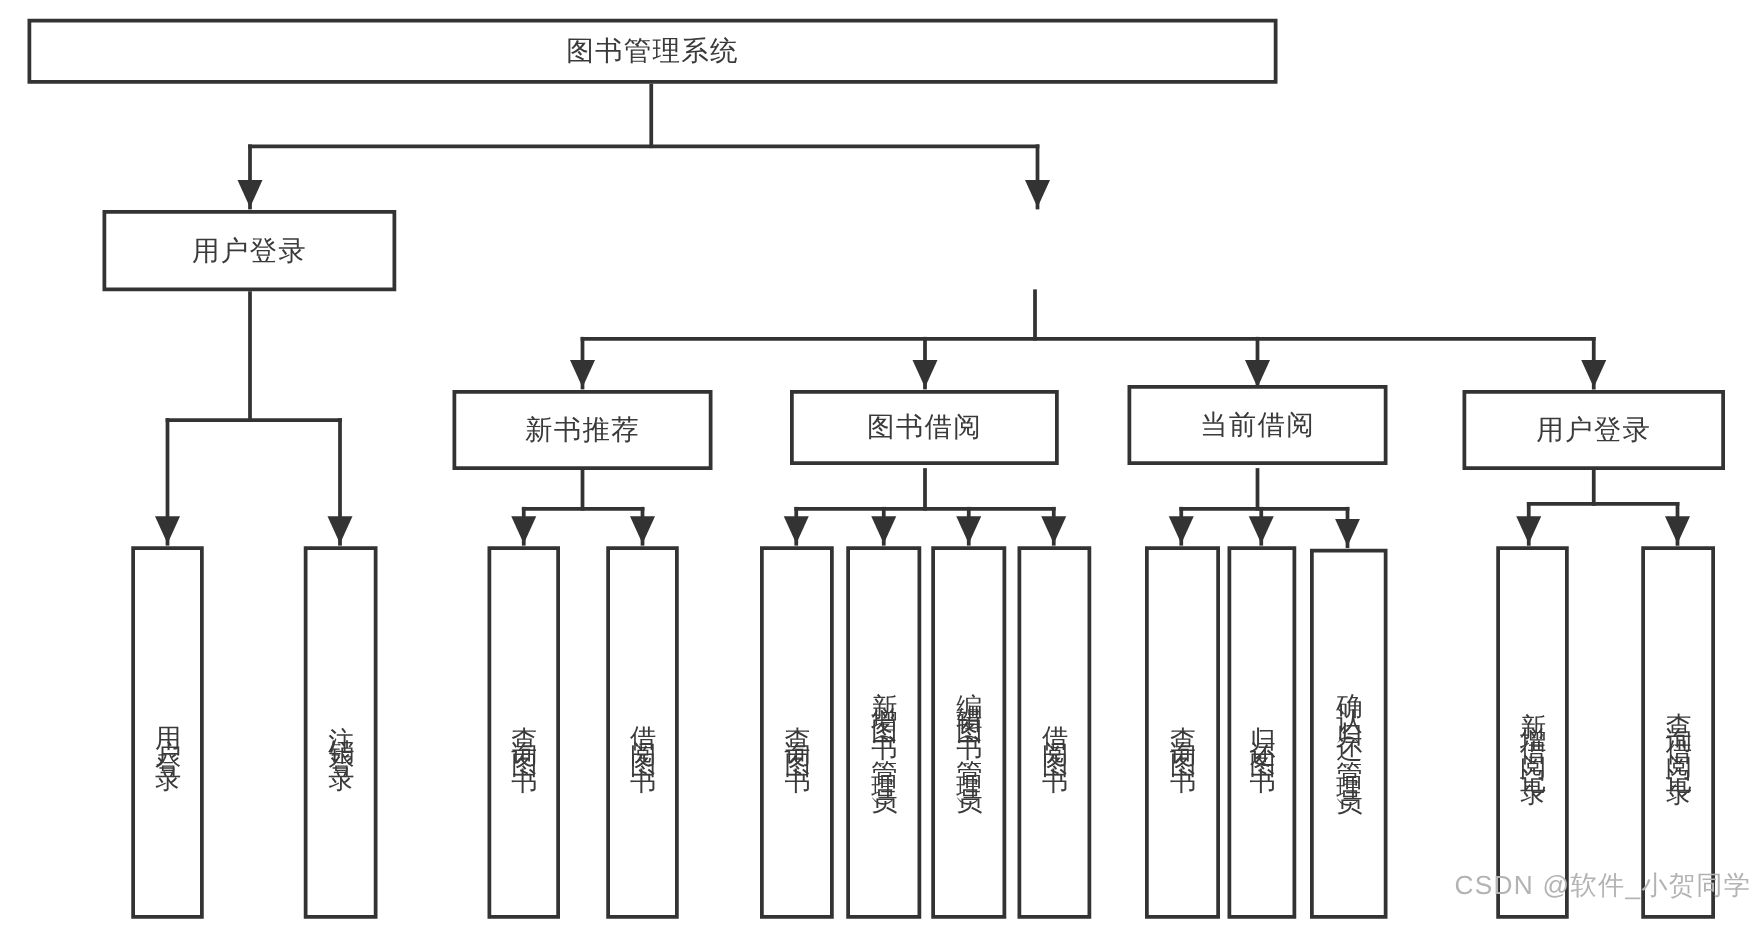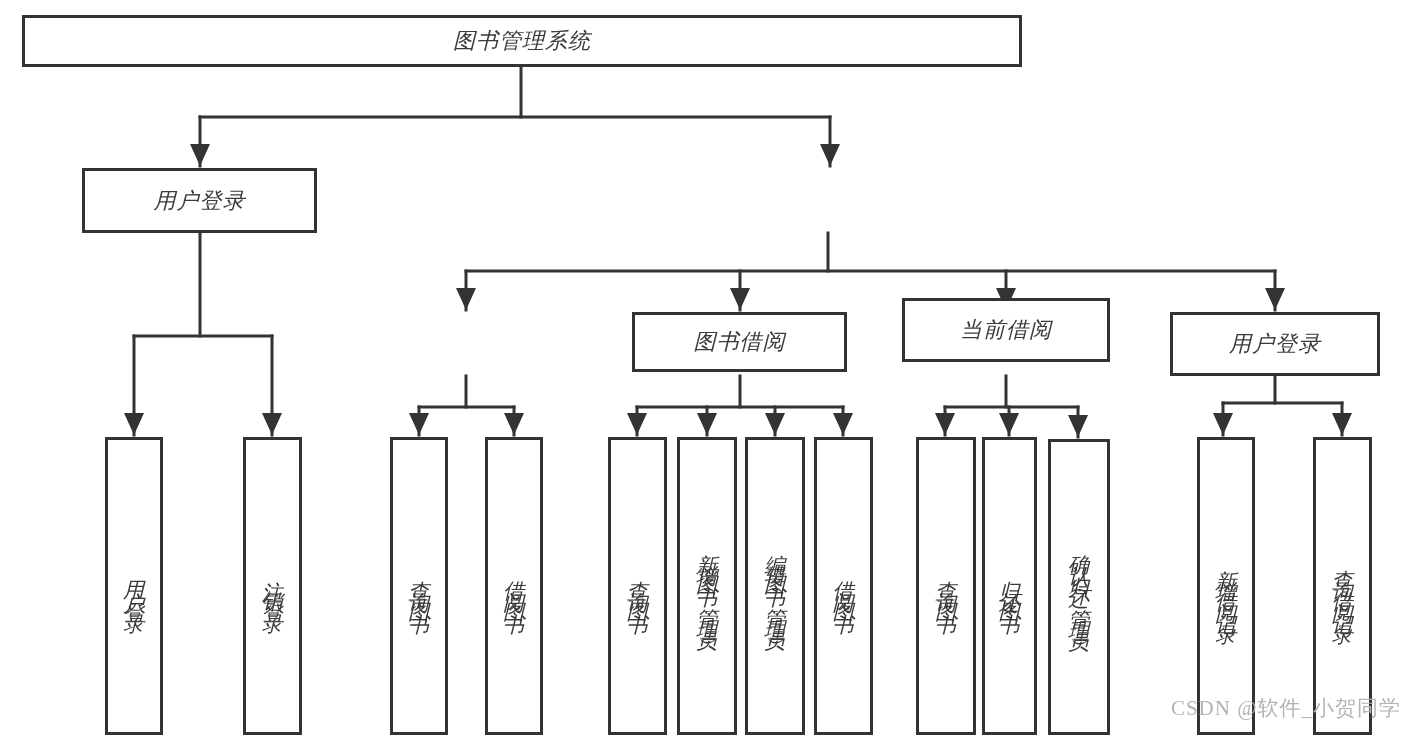--- a/index.html
+++ b/index.html
@@ -14,21 +14,20 @@
   .wires line{stroke:#333333;stroke-width:3;stroke-linecap:square;}
   .box{
     position:absolute;
     box-sizing:border-box;
     border:3px solid #333333;
     background:#ffffff;
     display:flex;
     align-items:center;
     justify-content:center;
     color:#3a3a3a;
-    font-style:italic;
   }
   .box.h span{
     font-size:22px;
     letter-spacing:1px;
     white-space:nowrap;
   }
   .box.v span{
     writing-mode:vertical-rl;
     text-orientation:mixed;
     font-size:21px;
@@ -38,21 +37,20 @@
   .watermark{
     position:absolute;
     right:4px;
     top:694px;
     width:260px;
     text-align:right;
     font-size:21px;
     letter-spacing:1px;
     color:#b3b3b3;
     white-space:nowrap;
-    font-family:Liberation Serif, serif;
   }
 </style>
 </head>
 <body>
 
 <div class="canvas">
 
   <svg class="wires" viewBox="0 0 1405 747" xmlns="http://www.w3.org/2000/svg">
     <defs>
       <marker id="arw" markerWidth="24" markerHeight="22" refX="22" refY="11" orient="auto" markerUnits="userSpaceOnUse">
@@ -102,24 +100,27 @@
   </svg>
 
   <div class="box h" style="left:22px;top:15px;width:1000px;height:52px">
     <span>图书管理系统</span>
   </div>
 
   <div class="box h" style="left:82px;top:168px;width:235px;height:65px">
     <span>用户登录</span>
   </div>
 
+  <div class="box h" style="left:362px;top:312px;width:208px;height:64px">
+    <span>新书推荐</span>
+  </div>
   <div class="box h" style="left:632px;top:312px;width:215px;height:60px">
     <span>图书借阅</span>
   </div>
-  <div class="box h" style="left:902px;top:298px;width:208px;height:64px">
+  <div class="box h" style="left:902px;top:308px;width:208px;height:64px">
     <span>当前借阅</span>
   </div>
   <div class="box h" style="left:1170px;top:312px;width:210px;height:64px">
     <span>用户登录</span>
   </div>
 
   <div class="box v" style="left:105px;top:437px;width:58px;height:298px">
     <span>用户登录</span>
   </div>
   <div class="box v" style="left:243px;top:437px;width:59px;height:298px">

